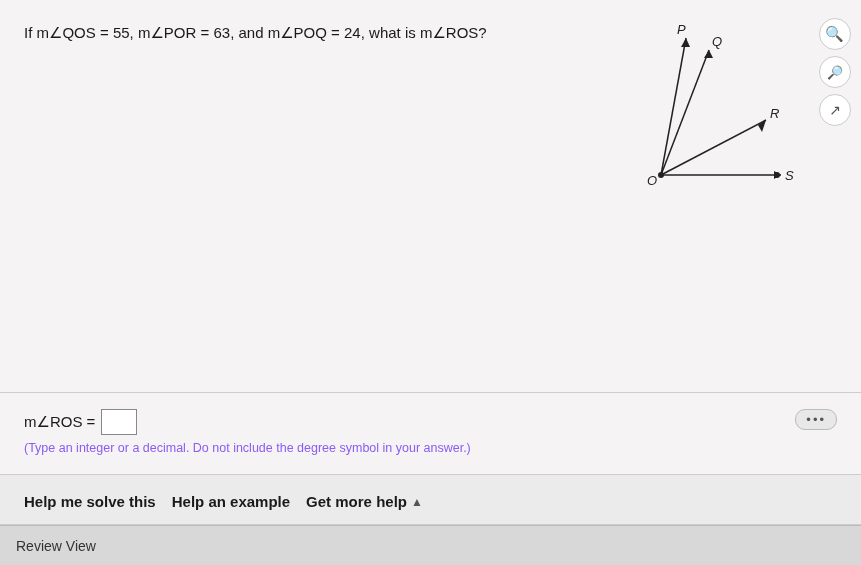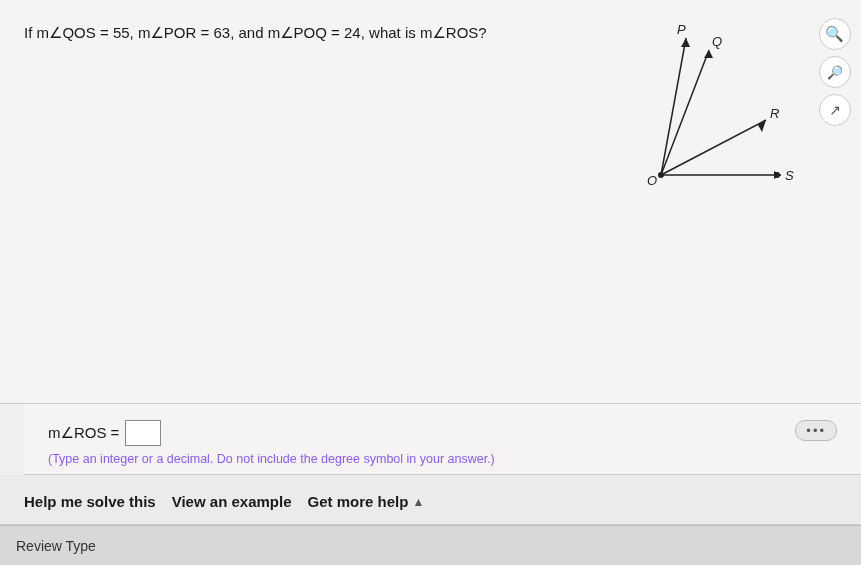--- a/index.html
+++ b/index.html
@@ -66,24 +66,23 @@
       align-items: center;
       justify-content: center;
       cursor: pointer;
       font-size: 15px;
       color: #555;
     }
 
     
     .answer-area {
       background: #f5f3f3;
-      padding: 16px 24px 8px 24px;
+      padding: 16px 24px 19px 24px;
       border-bottom: 1px solid #ccc;
       position: relative;
-      margin-left: 24px;
     }
 
     .answer-row {
       display: flex;
       align-items: center;
       gap: 6px;
       margin-bottom: 6px;
     }
 
     .answer-label {
@@ -225,24 +224,24 @@
     <div class="answer-row">
       <span class="answer-label">m∠ROS =</span>
       <input class="answer-input" type="text" style="">
     </div>
     <p class="hint-text">(Type an integer or a decimal. Do not include the degree symbol in your answer.)</p>
     <button class="dots-btn">•••</button>
   </div>
 
   <div class="bottom-area">
     <button class="bottom-btn">Help me solve this</button>
-    <button class="bottom-btn">View an example</button>
+    <button class="bottom-btn">Help an example</button>
     <button class="get-more-help-btn">
       <span>Get more help</span>
       <span class="chevron-down">▲</span>
     </button>
   </div>
 
   <div class="review-bar">
-    <span>Review Type</span>
+    <span>Review View</span>
   </div>
 
 </div>
 
 </body></html>

